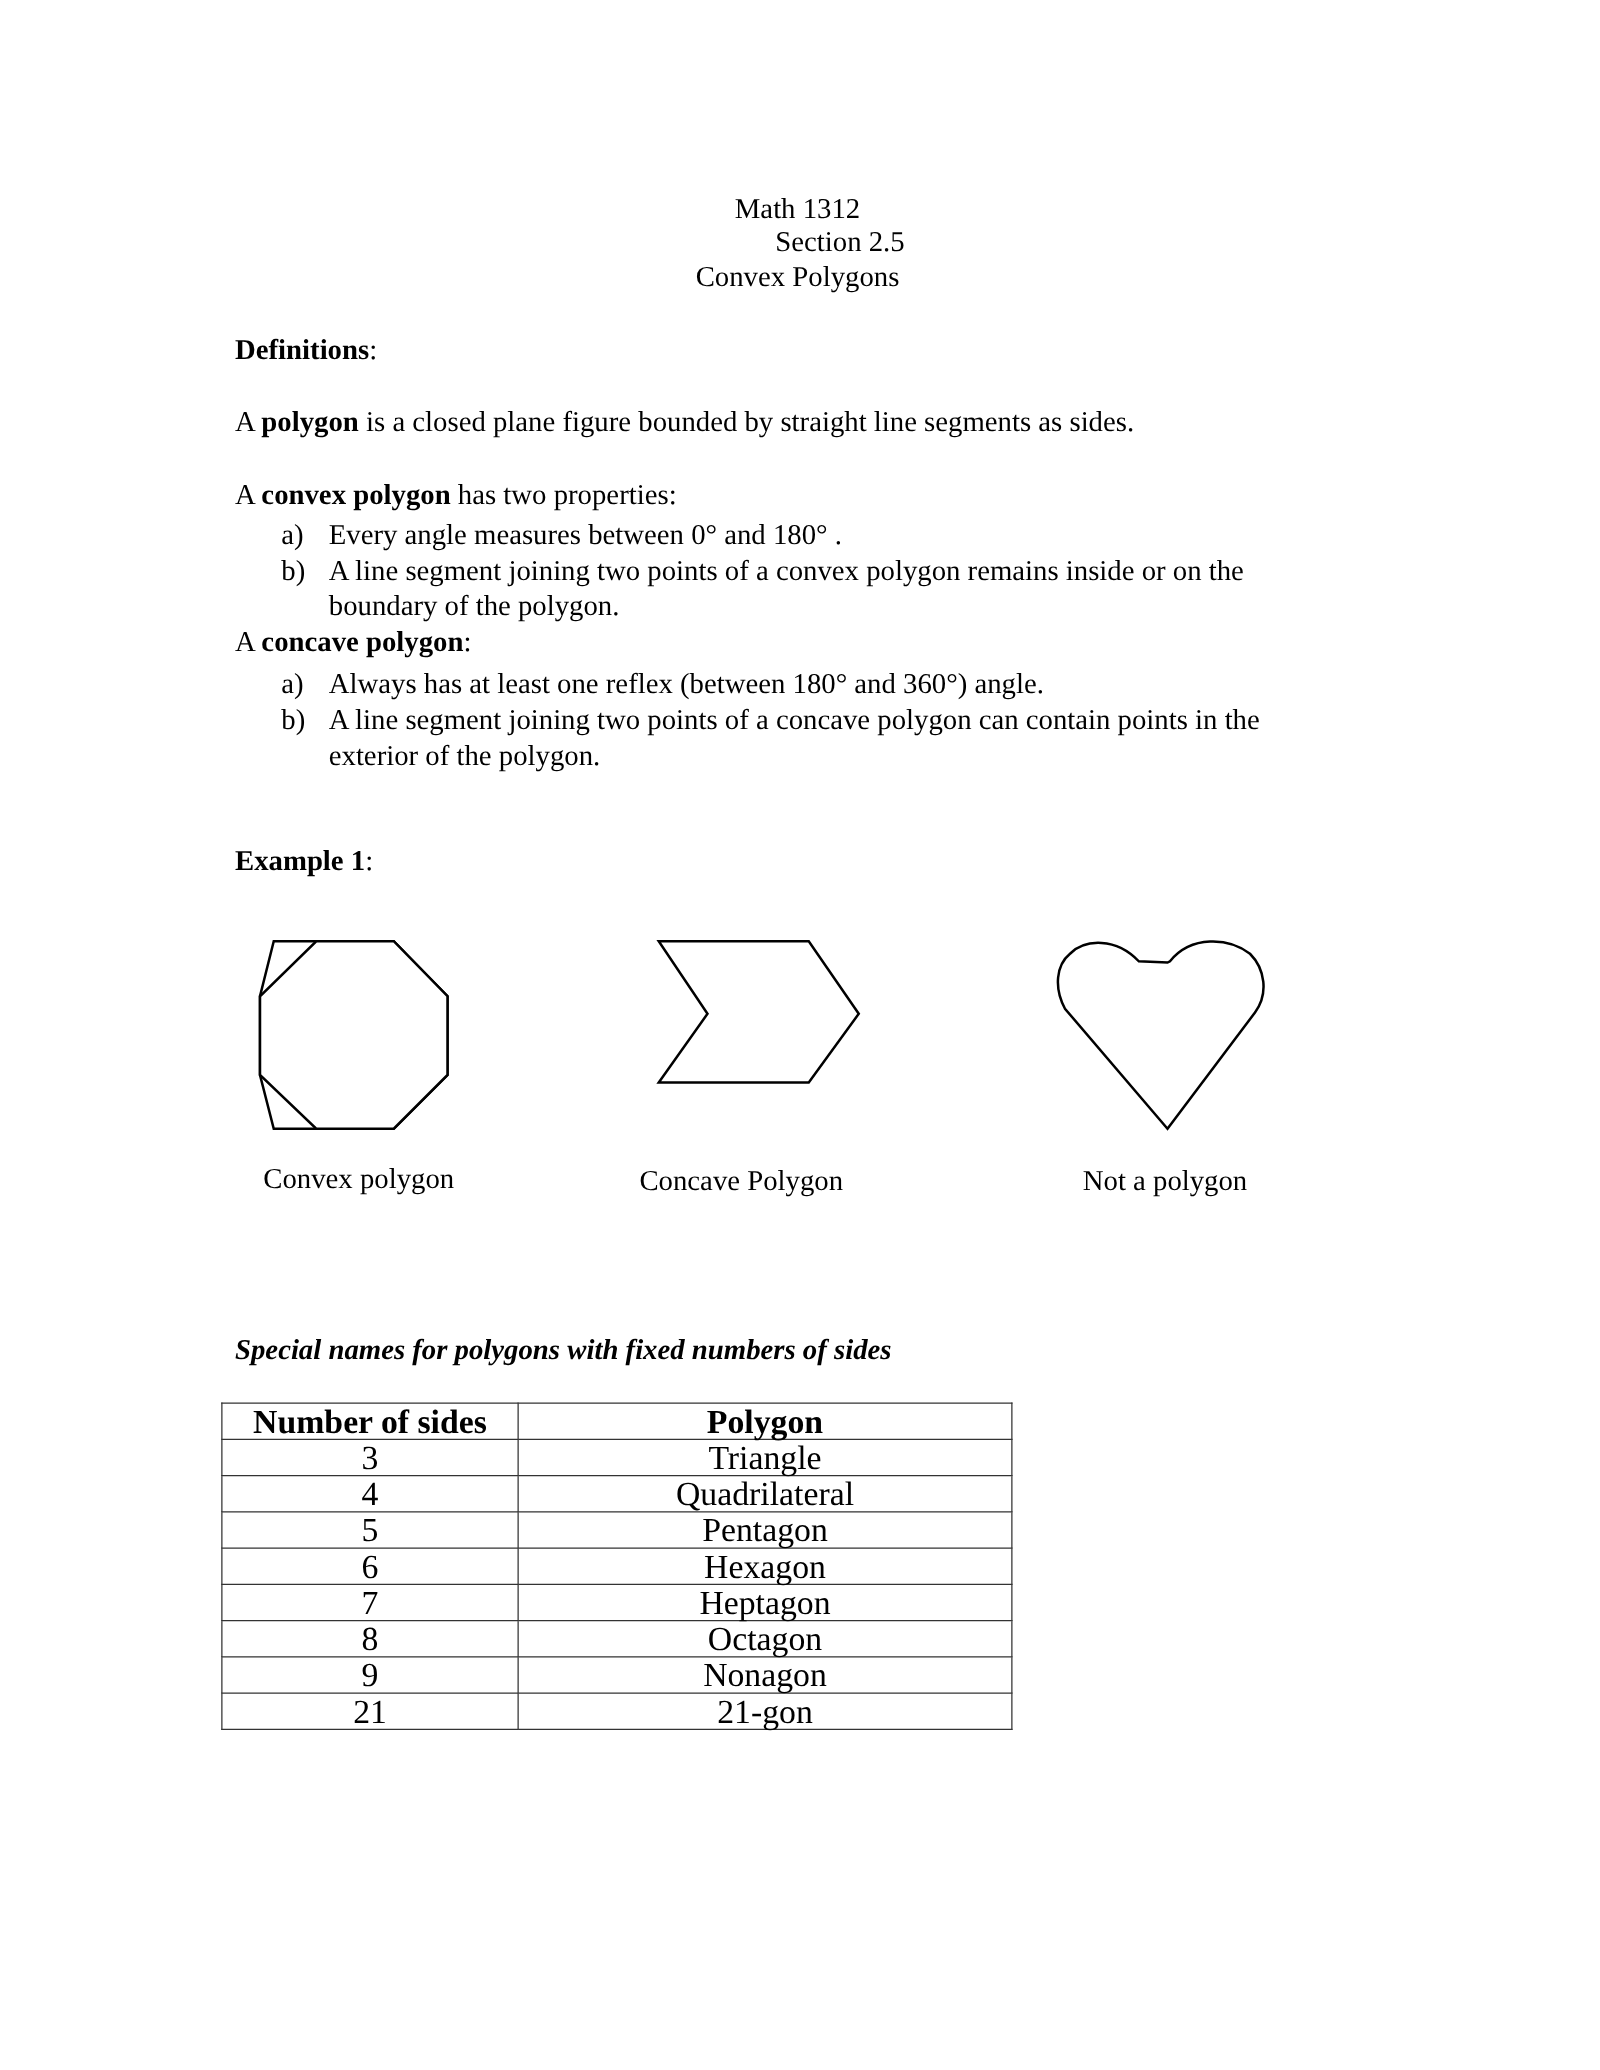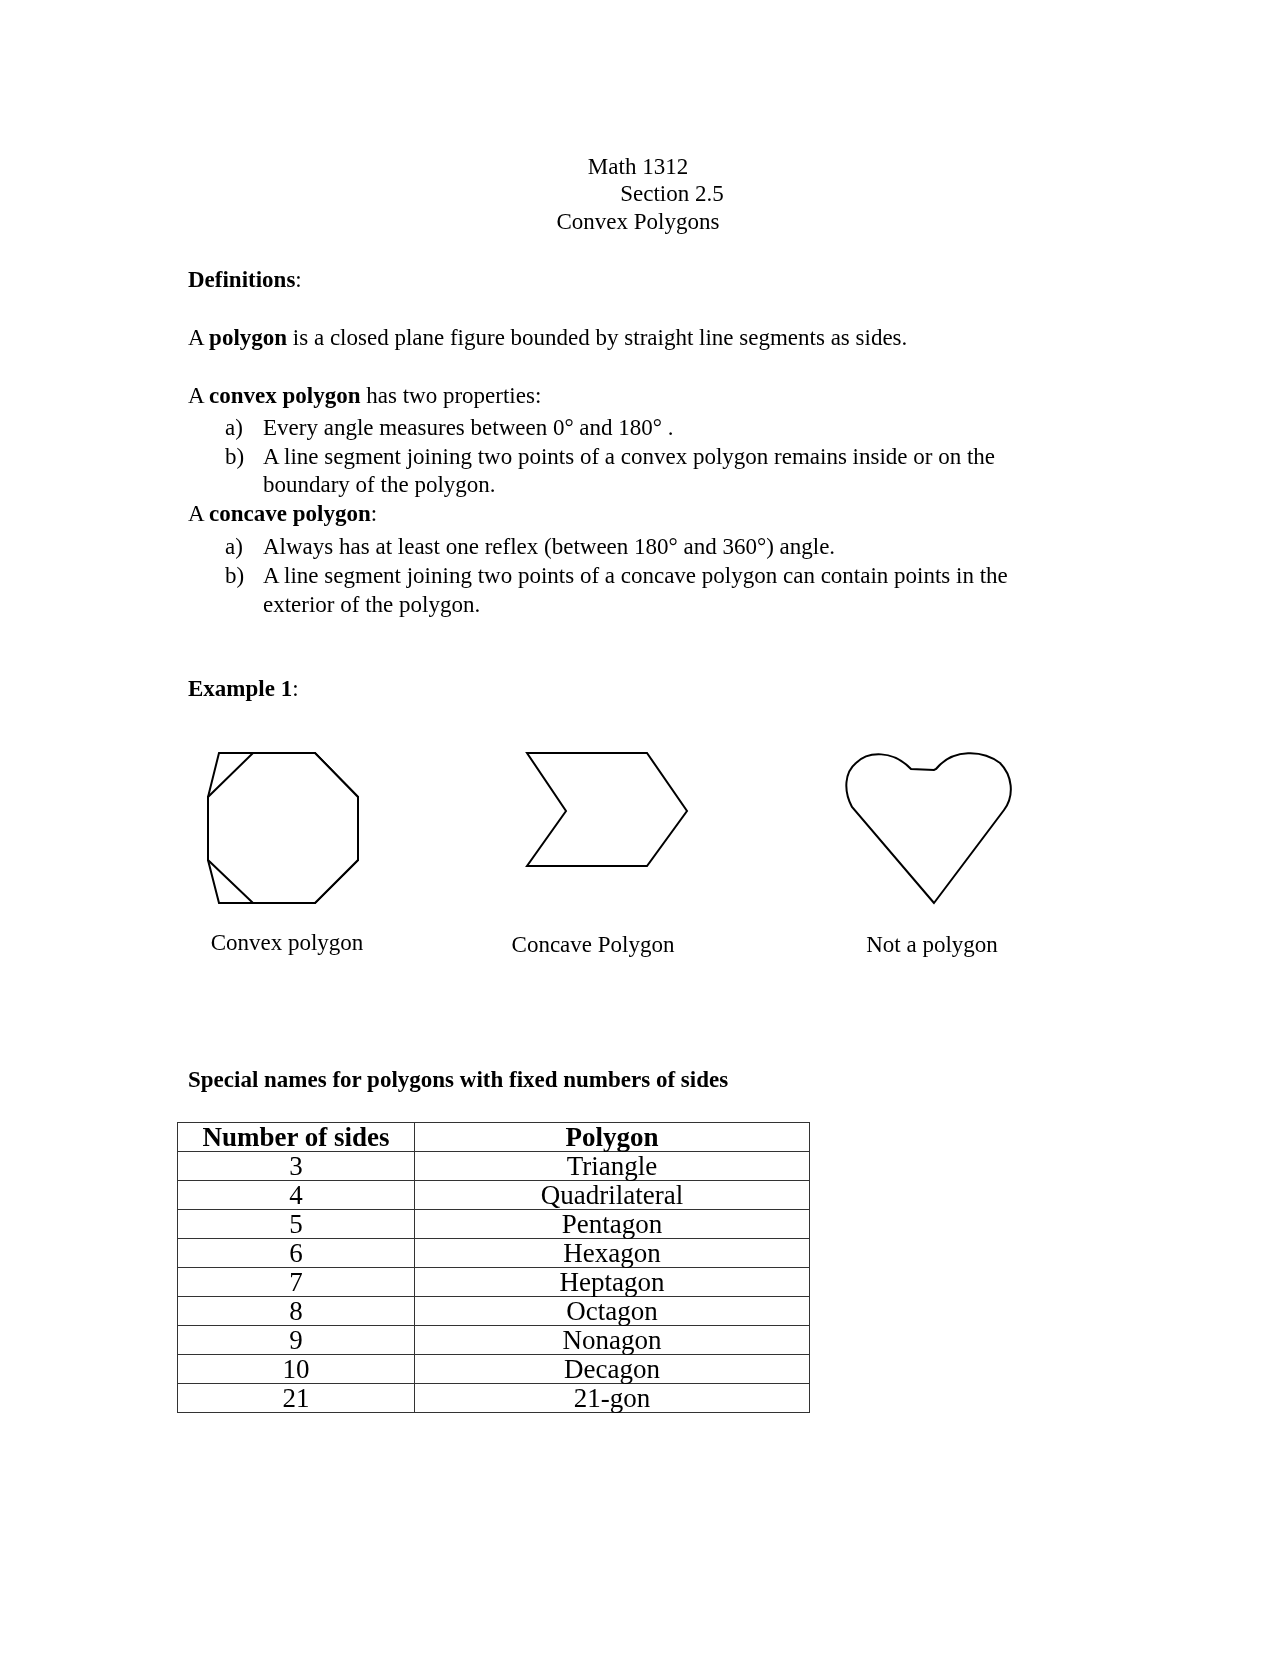--- a/index.html
+++ b/index.html
@@ -45,21 +45,21 @@
     <polygon points="219,753 229,753 315,753 358,797 358,860 315,903 254,903 219,903 208,860 208,797" fill="none" stroke="#000" stroke-width="2"></polygon>
     <polygon points="253,753 315,753 358,797 358,860 315,903 253,903 208,860 208,797" fill="#fff" stroke="#000" stroke-width="2"></polygon>
     <polygon points="527,753 647,753 687,811 647,866 527,866 566,811" fill="none" stroke="#000" stroke-width="2"></polygon>
     <path d="M934,903 L852,807 C843,790 845,772 856,763 C868,751 893,750 911,769 L934,770 L936,769 C953,748 983,750 1000,763 C1012,775 1015,795 1004,810 Z" fill="none" stroke="#000" stroke-width="2"></path>
   </svg>
 
   <div class="abs center" style="left:287px;top:931px;">Convex polygon</div>
   <div class="abs center" style="left:593px;top:933px;">Concave Polygon</div>
   <div class="abs center" style="left:932px;top:933px;">Not a polygon</div>
 
-  <div class="abs" style="left:188px;top:1068px;font-weight:bold;">Special names for polygons with fixed numbers of sides</div>
+  <div class="abs" style="left:188px;top:1068px;font-style:italic;font-weight:bold;">Special names for polygons with fixed numbers of sides</div>
 
   <table class="tbl">
     <tbody>
         <tr>
       <th class="c1">Number of sides</th>
       <th class="c2">Polygon</th>
     </tr>
     <tr>
           <td>3</td>
           <td>Triangle</td>
@@ -82,22 +82,18 @@
         </tr>
     <tr>
           <td>8</td>
           <td>Octagon</td>
         </tr>
     <tr>
           <td>9</td>
           <td>Nonagon</td>
         </tr>
     <tr>
-          <td>10</td>
-          <td>Decagon</td>
-        </tr>
-    <tr>
           <td>21</td>
           <td>21-gon</td>
         </tr>
   </tbody>
     </table>
 </div>
 
 </body></html>

